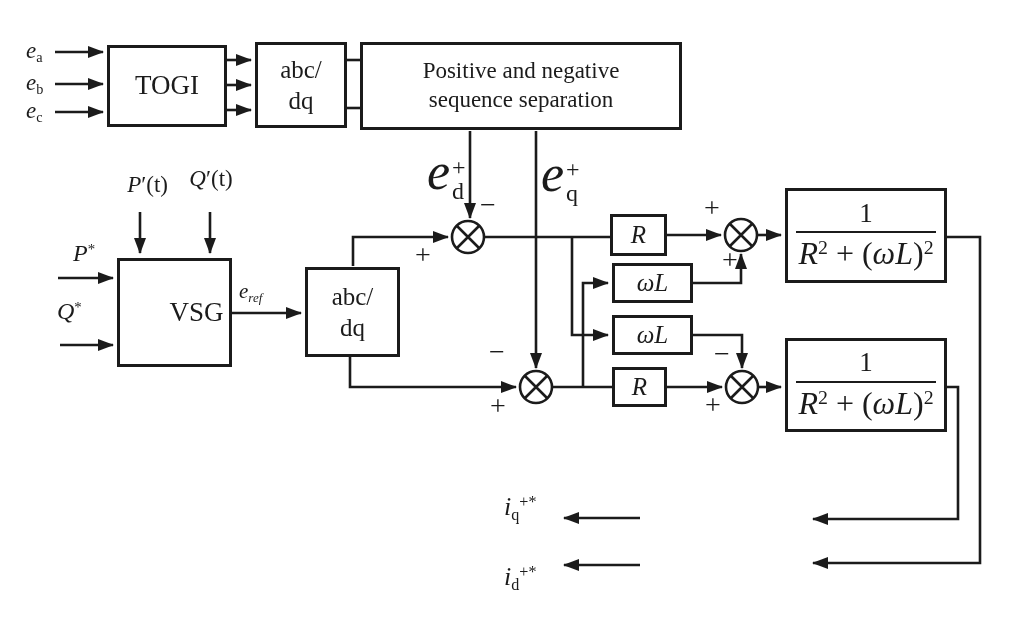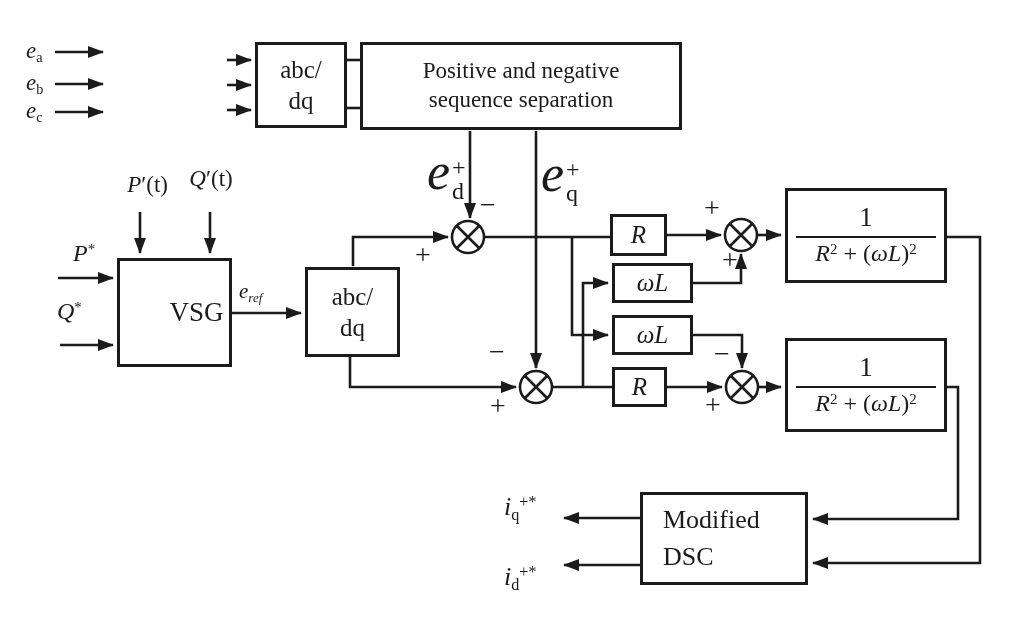--- a/index.html
+++ b/index.html
@@ -20,21 +20,21 @@
   sup{font-size:0.62em;vertical-align:0.5em;line-height:0;}
   .sign{position:absolute;font-size:28px;line-height:1;font-style:normal;}
   
   .bigE{font-size:52px;}
   .bigE .be{font-style:italic;line-height:1;}
   .stk{display:inline-flex;flex-direction:column;font-size:24px;line-height:1.0;vertical-align:14px;margin-left:2px;}
   .stk span{display:block;}
   
   .frac .num{font-size:27px;line-height:1.1;}
   .frac .bar{width:140px;border-top:2.6px solid #1b1b1b;margin:3px 0 2px 0;}
-  .frac .den{font-size:24px;line-height:1.15;font-style:normal;}
+  .frac .den{font-size:32px;line-height:1.15;font-style:normal;}
   .frac .den i{font-style:italic;}
   .dsc-block{align-items:flex-start;text-align:left;padding-left:20px;line-height:1.4;}
 </style>
 </head>
 <body>
 
 <div class="canvas">
 
   <svg class="wires" viewBox="0 0 1011 618" xmlns="http://www.w3.org/2000/svg">
     <defs>
@@ -102,20 +102,23 @@
         <circle cx="741" cy="235" r="16"></circle>
         <path d="M730,224 L752,246 M730,246 L752,224" fill="none"></path>
       </g>
       <g>
         <circle cx="742" cy="387" r="16"></circle>
         <path d="M731,376 L753,398 M731,398 L753,376" fill="none"></path>
       </g>
     </g>
   </svg>
 
+  <div class="block" style="left:107px;top:45px;width:120px;height:82px;font-size:27px;">
+    <span class="bl">TOGI</span>
+  </div>
 
   <div class="block" style="left:255px;top:42px;width:92px;height:86px;font-size:25px;">
     <span class="bl">abc/</span>
     <span class="bl">dq</span>
   </div>
 
   <div class="block" style="left:360px;top:42px;width:322px;height:88px;font-size:23px;">
     <span class="bl">Positive and negative</span>
     <span class="bl">sequence separation</span>
   </div>
@@ -150,24 +153,20 @@
     <div class="bar"></div>
     <div class="den"><i>R</i><sup>2</sup><span> + (</span><i>ωL</i><span>)</span><sup>2</sup></div>
   </div>
 
   <div class="block frac" style="left:785px;top:338px;width:162px;height:94px;">
     <div class="num">1</div>
     <div class="bar"></div>
     <div class="den"><i>R</i><sup>2</sup><span> + (</span><i>ωL</i><span>)</span><sup>2</sup></div>
   </div>
 
-  <div class="block dsc-block" style="left:640px;top:492px;width:168px;height:93px;font-size:26px;">
-    <span class="bl">Modified</span>
-    <span class="bl">DSC</span>
-  </div>
 
   <span class="lbl" style="left:26px;top:39px;font-size:23px;"><i>e</i><sub>a</sub></span>
   <span class="lbl" style="left:26px;top:71px;font-size:23px;"><i>e</i><sub>b</sub></span>
   <span class="lbl" style="left:26px;top:99px;font-size:23px;"><i>e</i><sub>c</sub></span>
 
   <span class="lbl" style="left:104px;top:173px;width:64px;text-align:right;font-size:23px;"><i>P</i><span>′(t)</span></span>
   <span class="lbl" style="left:179px;top:167px;width:64px;text-align:center;font-size:23px;"><i>Q</i><span>′(t)</span></span>
 
   <span class="lbl" style="left:73px;top:241px;font-size:24px;"><i>P</i><sup>*</sup></span>
   <span class="lbl" style="left:57px;top:299px;font-size:24px;"><i>Q</i><sup>*</sup></span>

